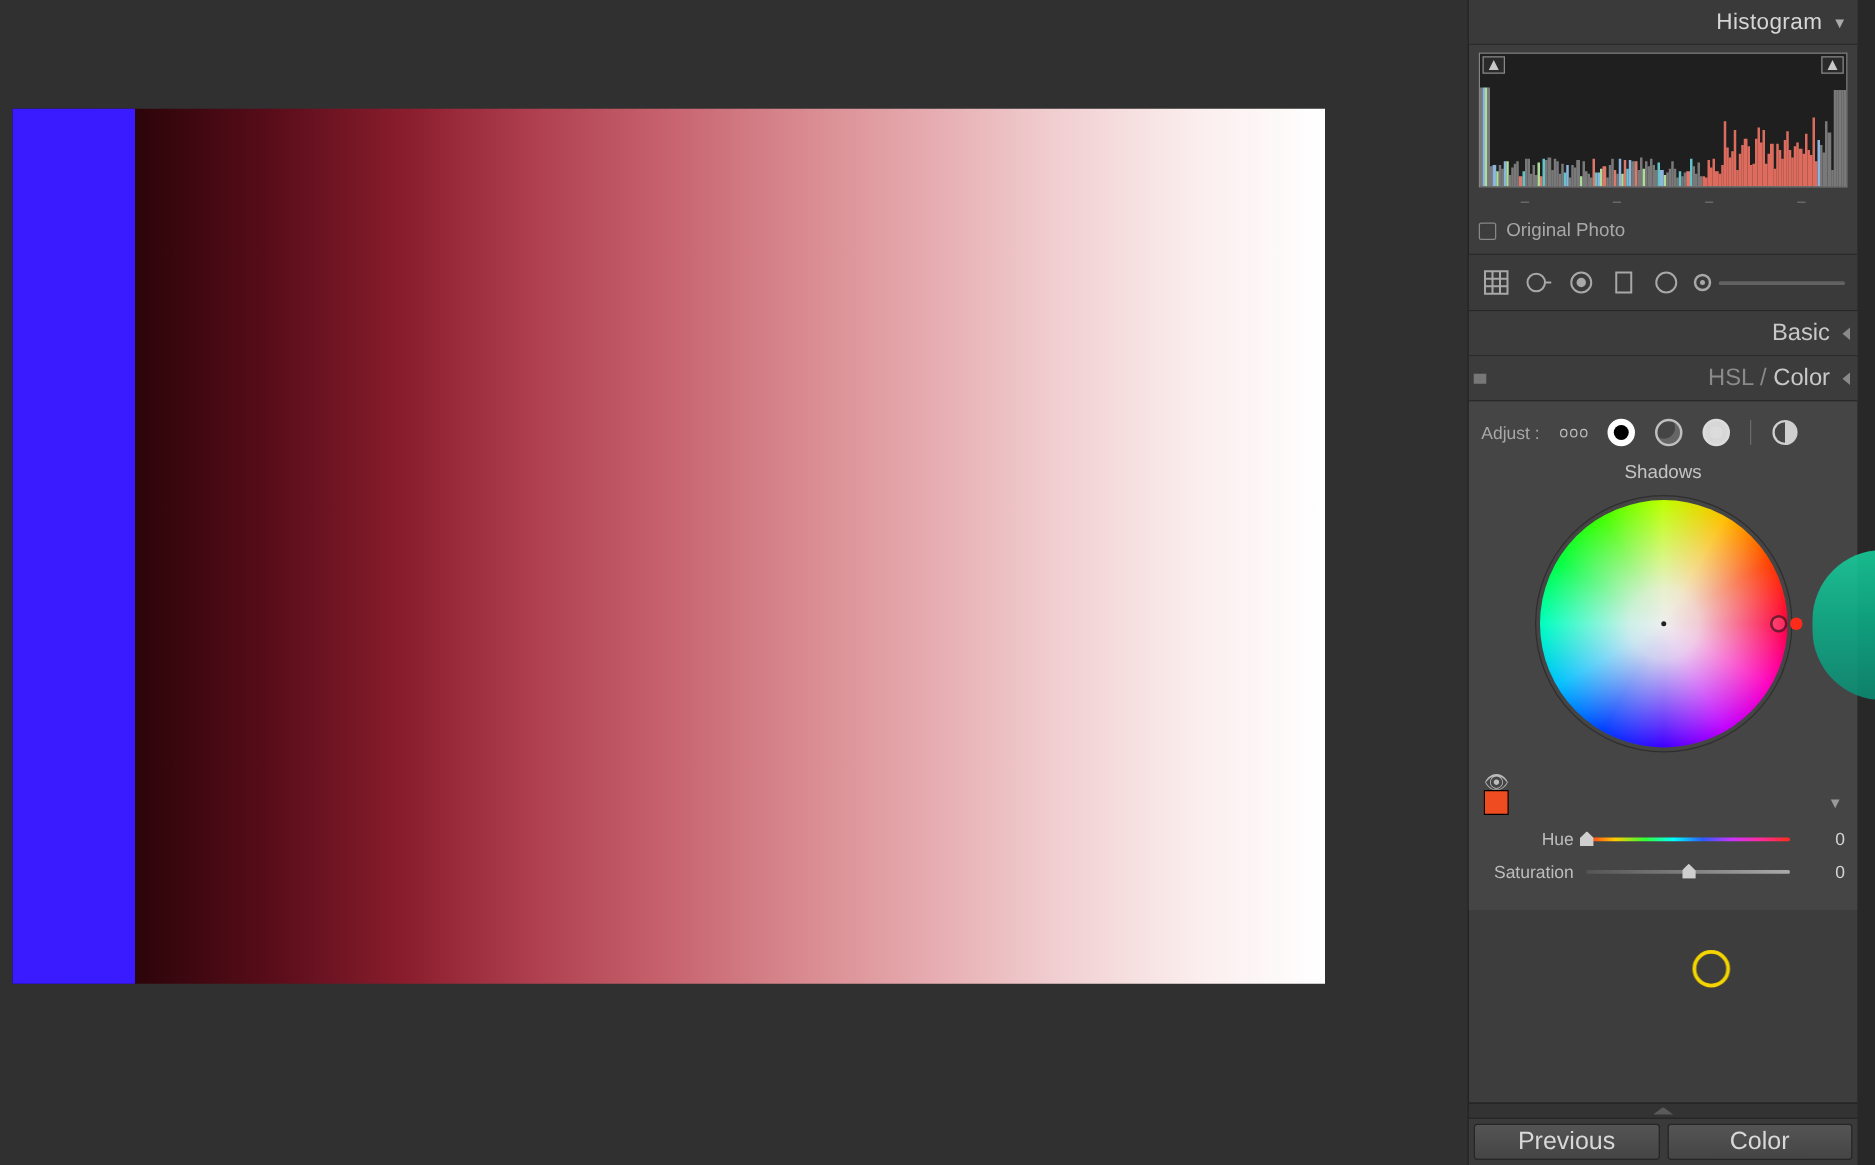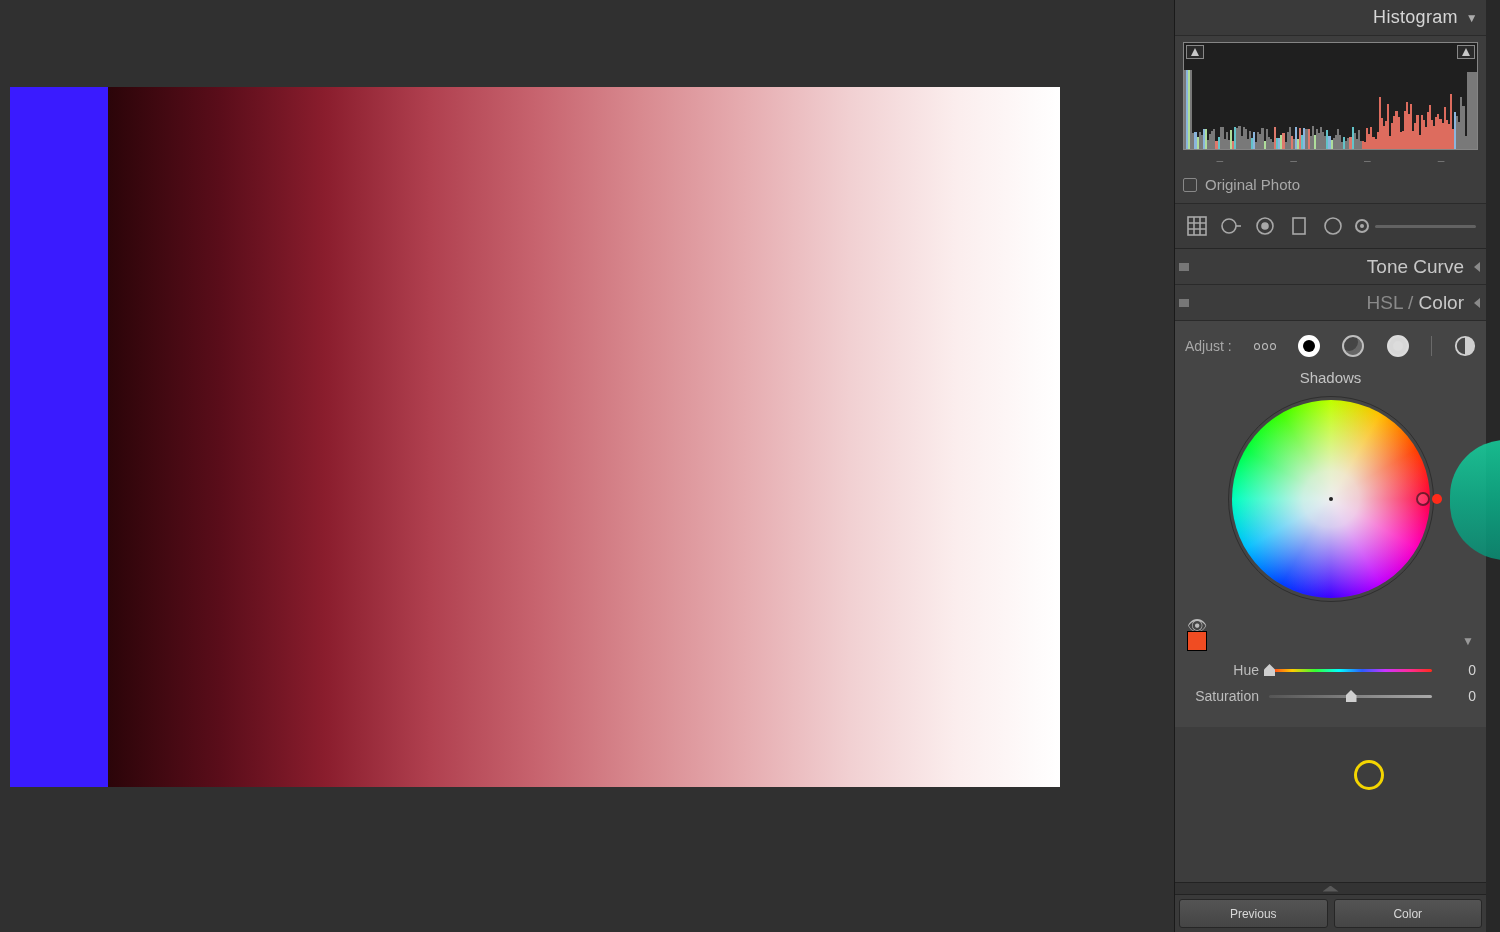--- a/index.html
+++ b/index.html
@@ -84,21 +84,21 @@
     width:0;height:0;border-left:5px solid transparent;border-right:5px solid transparent;border-top:6px solid #8a8a8a;
   }
   .section-row .sw {
     position:absolute; left:4px; top:50%; transform:translateY(-50%);
     width:10px; height:8px; background:#777;
   }
   .hsl-color .dim { color:#8a8a8a; }
 
   
   .cg-body { padding: 10px 10px 18px 10px; background:#454545; }
-  .adjust-row { display:flex; align-items:center; justify-content:space-between; gap:16px; margin: 4px 0 12px 0; }
+  .adjust-row { display:flex; align-items:center; justify-content:flex-start; gap:16px; margin: 4px 0 12px 0; }
   .adjust-label { color:#a8a8a8; font-size:14px; }
   .tone-icon { width:22px; height:22px; border-radius:50%; border:2px solid #bfbfbf; position:relative; }
   .tone-icon.three { border:none; display:flex; gap:2px; align-items:center; }
   .tone-icon.three .dot { width:7px;height:7px;border-radius:50%;border:1.6px solid #bfbfbf; }
   .tone-icon.active { border-color:#fff; background:#fff; }
   .tone-icon.active::after{ content:""; position:absolute; inset:3px; border-radius:50%; background:#000; }
   .tone-icon.mid { box-shadow: inset -4px -4px 0 0 #666; }
   .tone-icon.hi  { box-shadow: inset 0 0 0 4px #bfbfbf22; background:#dcdcdc; border-color:#dcdcdc; }
   .tone-sep { width:1px; height:20px; background:#6a6a6a; }
   .tone-icon.global { border:none; }
@@ -159,21 +159,21 @@
 
   
   .footer-nub {
     height:12px; background:#333; display:flex; justify-content:center; align-items:center;
     border-top:1px solid #222;
   }
   .footer-nub div { width:16px;height:6px;background:#5a5a5a; clip-path:polygon(0 100%,50% 0,100% 100%); }
   .footer-btns { display:flex; height:38px; background:#3a3a3a; border-top:1px solid #222; gap: 2px;}
   .btn {
     flex:1; display:flex; align-items:center; justify-content:center;
-    background: linear-gradient(#545454,#454545); color:#d8d8d8; font-size:12px;
+    background: linear-gradient(#545454,#454545); color:#d8d8d8; font-size:20px;
     border:1px solid #262626; border-radius:3px; margin:4px 2px;
   }
   .btn:first-child{ margin-left:4px;} .btn:last-child{margin-right:4px;}
 
   
   .hist-bars { position:absolute; left:0; right:0; bottom:0; top:18px; display:flex; align-items:flex-end; }
   .hist-bars span { flex:1; }
 </style>
 </head>
 <body>
@@ -386,22 +386,21 @@
     </div>
     <div class="ts-slider">
       <div class="knob" style="background:none;border:2px solid #a8a8a8;position:relative;">
         <span style="position:absolute;inset:3px;border-radius:50%;background:#a8a8a8;"></span>
       </div>
       <div class="track"></div>
     </div>
   </div>
 
   <div class="section-row">
-    <span class="sw"></span>
-    <span>Tone Curve</span>
+    <span>Basic</span>
     <span class="tri-r"></span>
   </div>
   <div class="section-row hsl-color">
     <span class="sw"></span>
     <span><span class="dim">HSL /</span> <span>Color</span></span>
     <span class="tri-r"></span>
   </div>
 
   <div class="cg-body">
     <div class="adjust-row">

